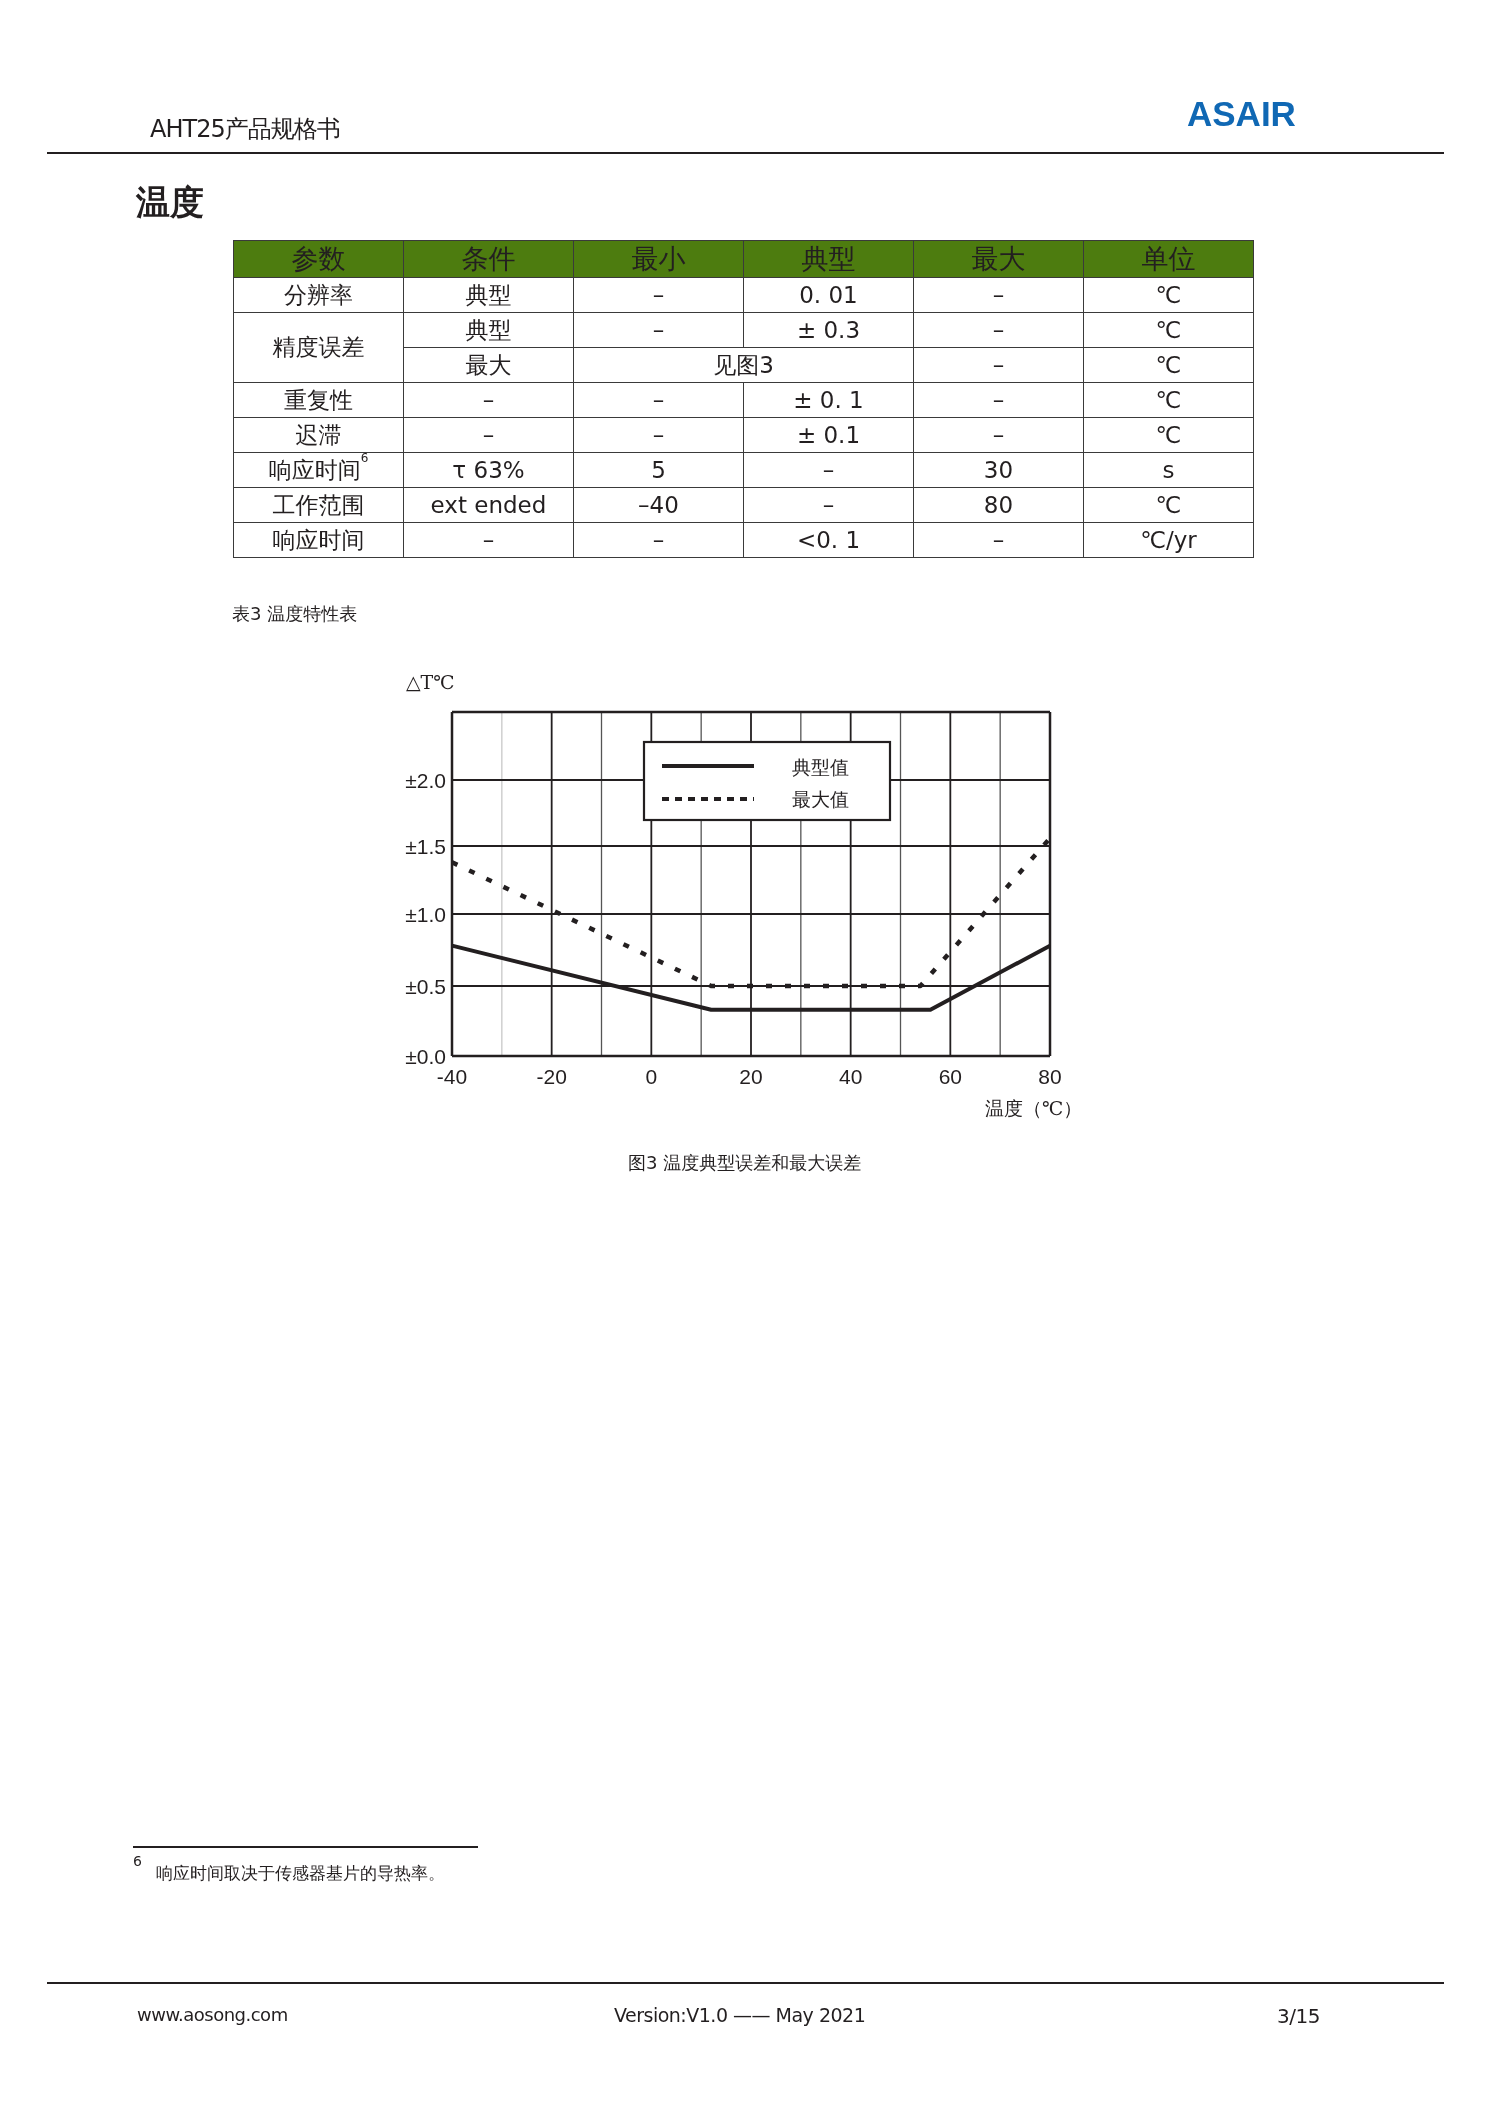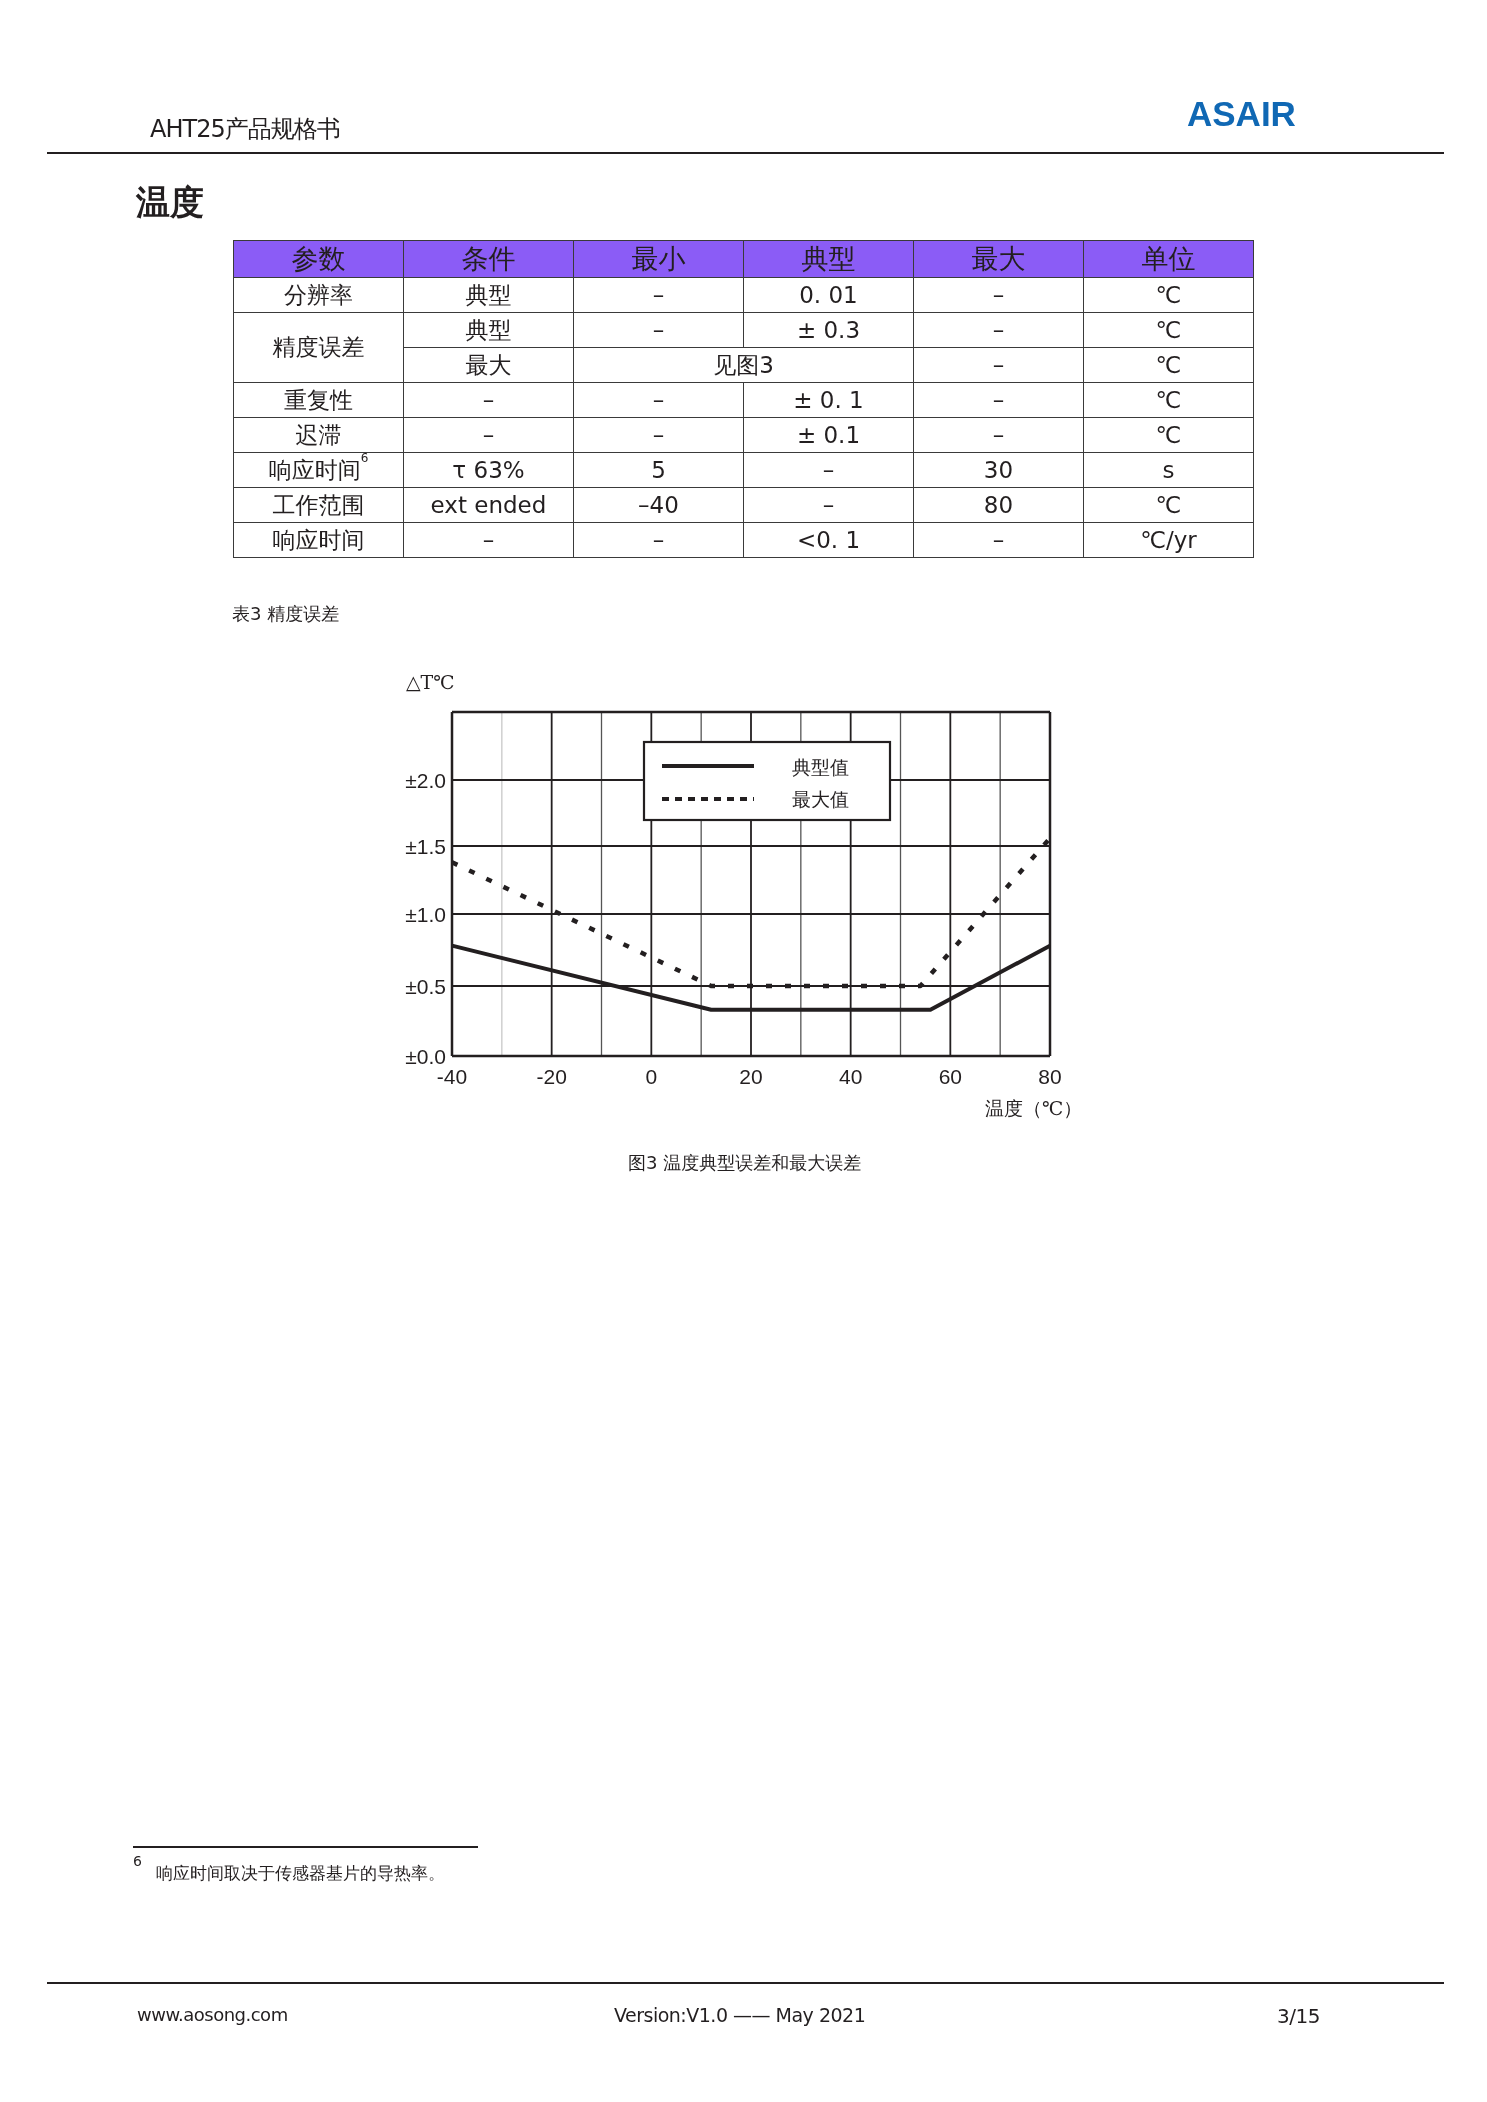--- a/index.html
+++ b/index.html
@@ -14,21 +14,21 @@
   .sec-title { left: 136px; top: 180px; font-size: 34px; font-weight: bold; }
 
   table.spec {
     position: absolute; left: 233px; top: 240px; border-collapse: collapse;
     font-size: 23px; table-layout: fixed;
   }
   table.spec td, table.spec th {
     border: 1.5px solid #3a3a3a; text-align: center; vertical-align: middle;
     height: 34px; padding: 0; font-weight: normal; color: #231f20;
   }
-  table.spec th { background: #8b5cf6; font-size: 27px; height: 36px; margin-top: 28px; }
+  table.spec th { background: #4d7c0f; font-size: 27px; height: 36px; margin-top: 28px; }
   table.spec sup { font-size: 12px; vertical-align: top; position: relative; top: -4px; }
   .tbl-cap { left: 232px; top: 602px; font-size: 18px; }
 
   .chart-wrap { left: 390px; top: 660px; width: 720px; height: 470px; }
   .fig-cap { left: 628px; top: 1151px; font-size: 18px; }
 
   .fn-rule { left: 133px; top: 1846px; width: 345px; height: 2px; background: #231f20; }
   .fn-num { left: 133px; top: 1853px; font-size: 14px; }
   .fn-text { left: 156px; top: 1862px; font-size: 17px; }
 
@@ -122,21 +122,21 @@
     <td>响应时间</td>
     <td>–</td>
     <td>–</td>
     <td>&lt;0. 1</td>
     <td>–</td>
     <td>℃/yr</td>
   </tr>
 </tbody>
   </table>
 
-<div class="abs tbl-cap">表3   精度误差</div>
+<div class="abs tbl-cap">表3   温度特性表</div>
 
 <div class="abs chart-wrap">
   <svg id="chart-svg" width="720" height="470" viewBox="0 0 720 470">
     <text id="ylabel" x="16" y="29" font-family="DejaVu Serif, serif" font-size="19" fill="#231f20">△T℃</text>
     <g id="grid">
         <line x1="62" y1="52" x2="62" y2="396" stroke="#231f20" stroke-width="2.5"></line>
         <line x1="111.83333333333334" y1="52" x2="111.83333333333334" y2="396" stroke="#c8c8c8" stroke-width="1.3"></line>
         <line x1="161.66666666666669" y1="52" x2="161.66666666666669" y2="396" stroke="#231f20" stroke-width="1.8"></line>
         <line x1="211.5" y1="52" x2="211.5" y2="396" stroke="#555" stroke-width="1.3"></line>
         <line x1="261.33333333333337" y1="52" x2="261.33333333333337" y2="396" stroke="#231f20" stroke-width="1.8"></line>

